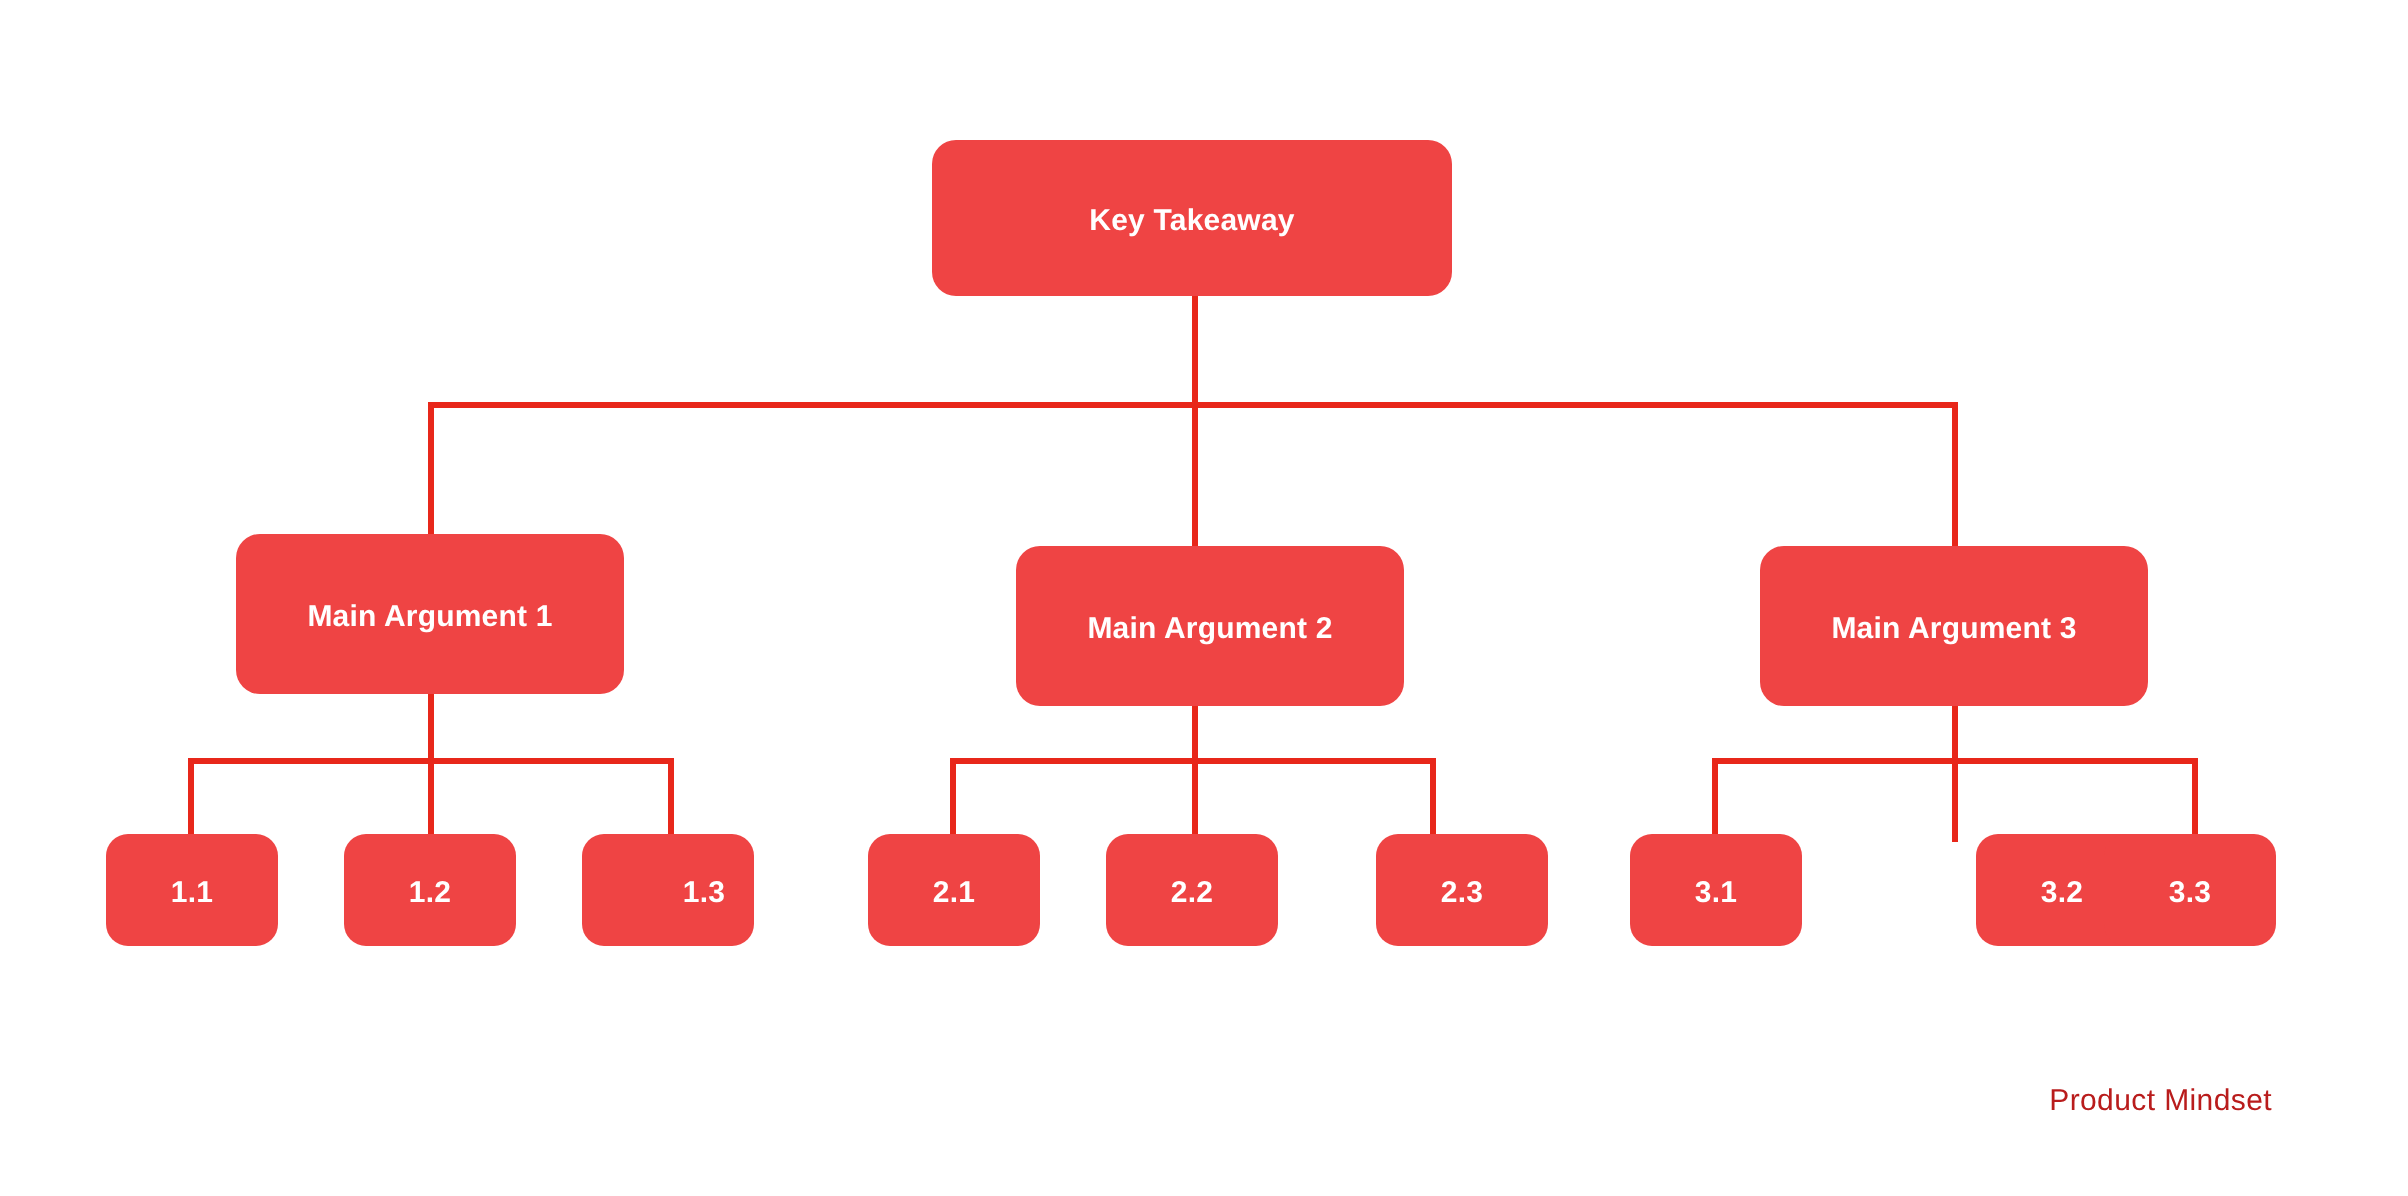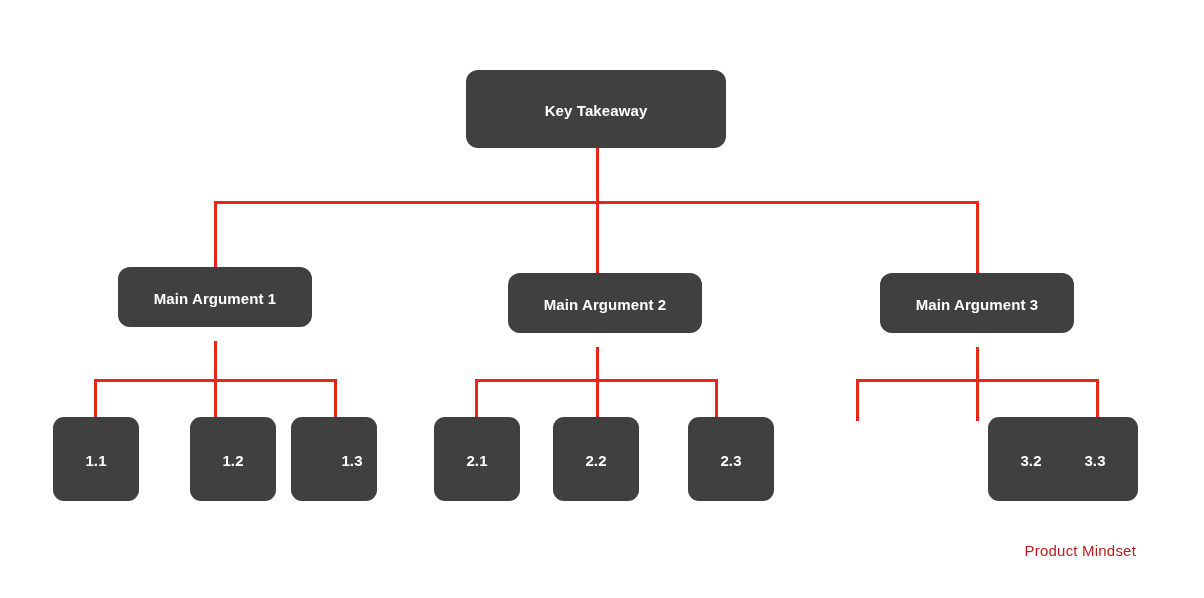--- a/index.html
+++ b/index.html
@@ -12,57 +12,57 @@
   }
   #canvas {
     position: relative;
     width: 1204px;
     height: 598px;
     background: #ffffff;
     overflow: hidden;
   }
   .node {
     position: absolute;
-    background: #404040;
+    background: #ef4444;
     color: #ffffff;
     border-radius: 12px;
     display: flex;
     align-items: center;
     justify-content: center;
     text-align: center;
     font-weight: bold;
     letter-spacing: 0.1px;
     box-sizing: border-box;
     z-index: 3;
   }
   .node.root {
     left: 466px;
     top: 70px;
     width: 260px;
     height: 78px;
     font-size: 15px;
   }
   .node.branch {
     width: 194px;
-    height: 60px;
+    height: 80px;
     font-size: 15px;
   }
   .node.b1 { left: 118px; top: 267px; }
   .node.b2 { left: 508px; top: 273px; }
   .node.b3 { left: 880px; top: 273px; }
 
   .node.leaf {
     width: 86px;
-    height: 84px;
+    height: 56px;
     top: 417px;
     font-size: 15px;
     border-radius: 11px;
   }
   .node.l11 { left: 53px; }
-  .node.l12 { left: 190px; }
+  .node.l12 { left: 172px; }
   .node.l13 { left: 291px; padding-left: 36px; }
   .node.l21 { left: 434px; }
   .node.l22 { left: 553px; }
   .node.l23 { left: 688px; }
   .node.l31 { left: 815px; }
   .node.l32 { left: 988px; }
   .node.l33 { left: 1052px; }
 
   .node .label {
     display: block;
@@ -142,20 +142,23 @@
   <div class="node leaf l21">
     <span class="label">2.1</span>
   </div>
   <div class="node leaf l22">
     <span class="label">2.2</span>
   </div>
   <div class="node leaf l23">
     <span class="label">2.3</span>
   </div>
 
+  <div class="node leaf l31">
+    <span class="label">3.1</span>
+  </div>
   <div class="node leaf l32">
     <span class="label">3.2</span>
   </div>
   <div class="node leaf l33">
     <span class="label">3.3</span>
   </div>
 
   <div class="footer-note">Product Mindset</div>
 
 </div>

